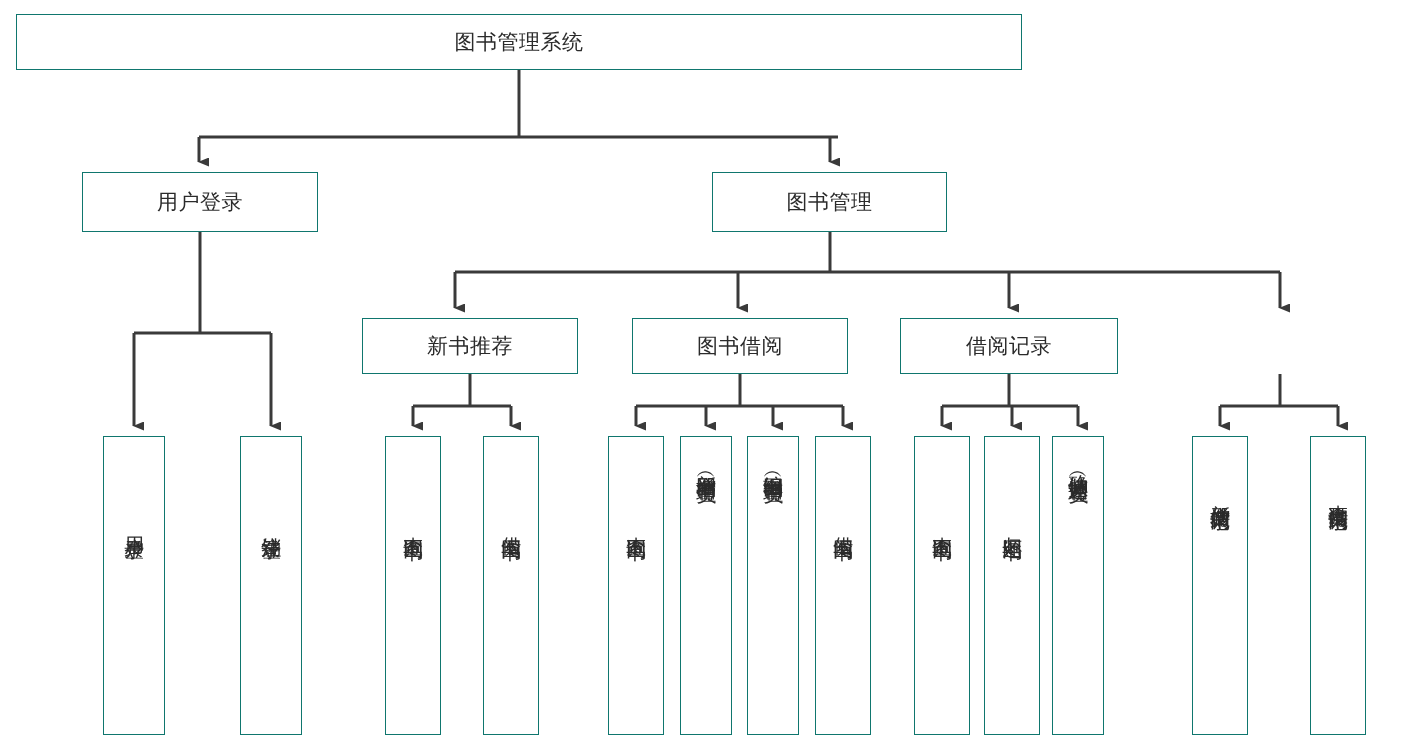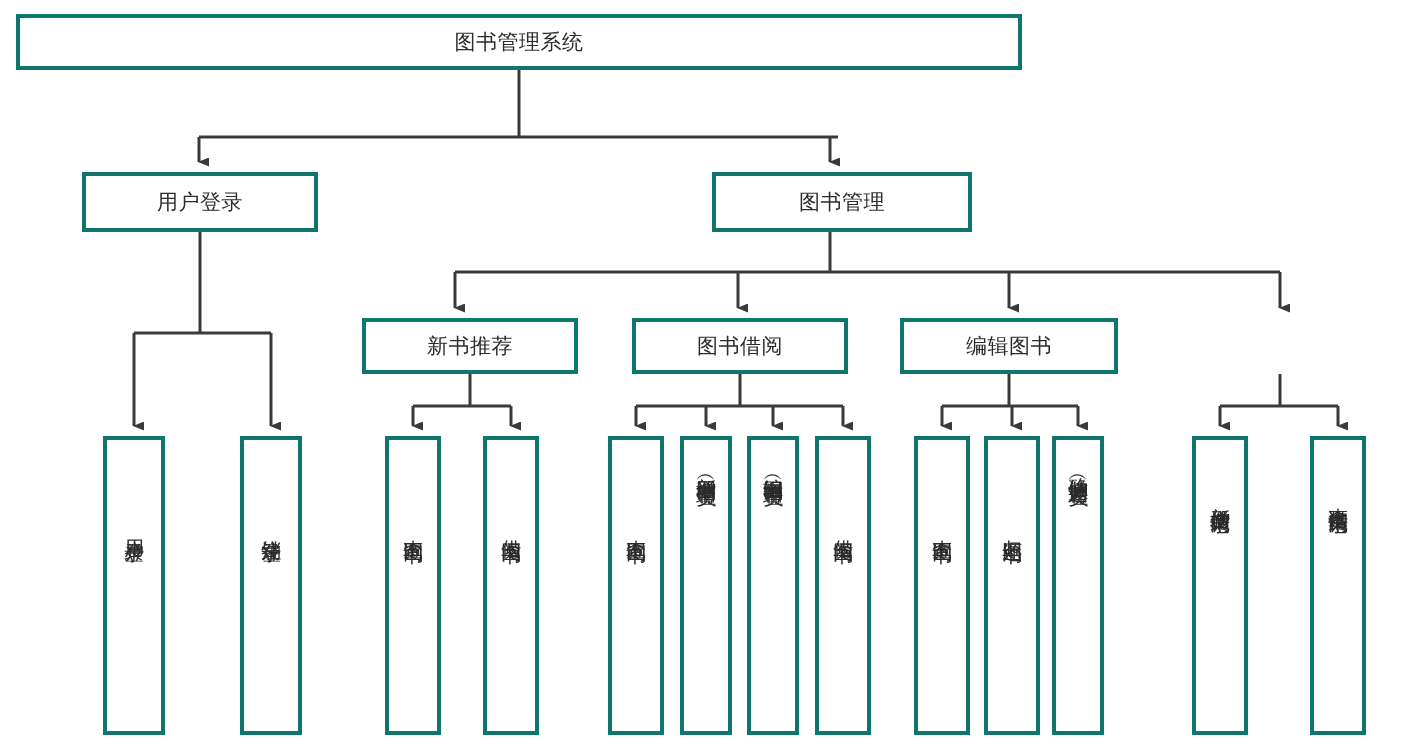--- a/index.html
+++ b/index.html
@@ -19,21 +19,21 @@
     position: absolute;
     left: 0;
     top: 0;
     width: 1405px;
     height: 747px;
   }
   .node-box {
     position: absolute;
     box-sizing: border-box;
     background: #ffffff;
-    border: 4px solid #0f766e;
+    border: 1px solid #0f766e;
     display: flex;
     align-items: center;
     justify-content: center;
   }
   .node-label {
     color: #2b2b2b;
     font-size: 21px;
     line-height: 1.22;
     letter-spacing: 0.5px;
     white-space: nowrap;
@@ -126,32 +126,32 @@
     </g>
   </svg>
 
   <div class="node-box" style="left:16px; top:14px; width:1006px; height:56px;">
     <span class="node-label">图书管理系统</span>
   </div>
 
   <div class="node-box" style="left:82px; top:172px; width:236px; height:60px;">
     <span class="node-label">用户登录</span>
   </div>
-  <div class="node-box" style="left:712px; top:172px; width:260px; height:60px;">
+  <div class="node-box" style="left:712px; top:172px; width:235px; height:60px;">
     <span class="node-label">图书管理</span>
   </div>
 
   <div class="node-box" style="left:632px; top:318px; width:216px; height:56px;">
     <span class="node-label">图书借阅</span>
   </div>
   <div class="node-box" style="left:362px; top:318px; width:216px; height:56px;">
     <span class="node-label">新书推荐</span>
   </div>
   <div class="node-box" style="left:900px; top:318px; width:218px; height:56px;">
-    <span class="node-label">编辑图书</span>
+    <span class="node-label">借阅记录</span>
   </div>
 
   <div class="node-box vertical short-pad" style="left:103px; top:436px; width:62px; height:299px;">
     <span class="node-label">用户登录</span>
   </div>
   <div class="node-box vertical short-pad" style="left:240px; top:436px; width:62px; height:299px;">
     <span class="node-label">注销登录</span>
   </div>
 
   <div class="node-box vertical short-pad" style="left:385px; top:436px; width:56px; height:299px;">

